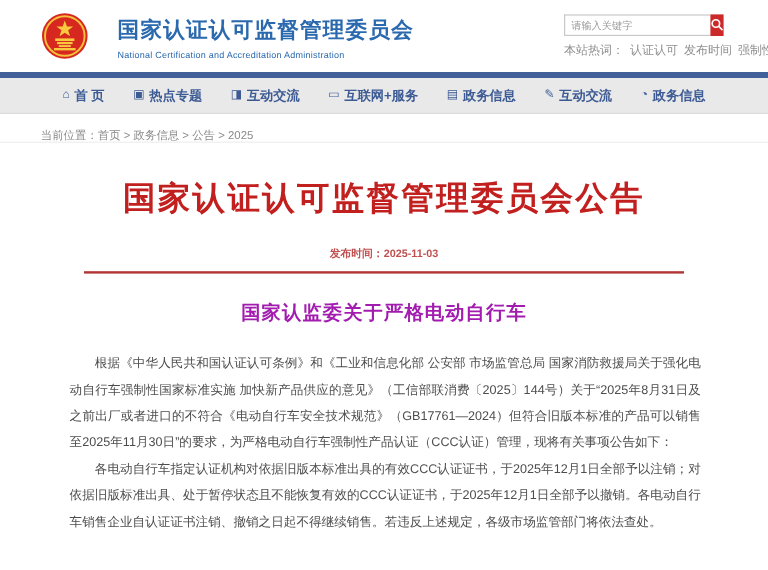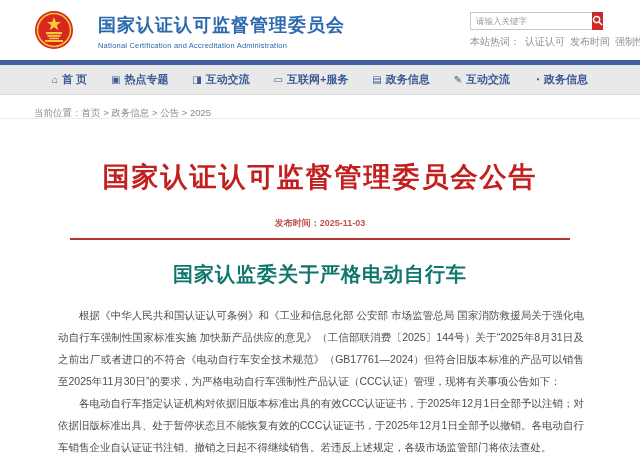--- a/index.html
+++ b/index.html
@@ -33,31 +33,31 @@
               font-weight:bold; cursor:pointer; white-space:nowrap; }
   .nav-icon { font-size:10px; font-weight:normal; line-height:1; }
 
   
   .crumb-row { height:24px; display:flex; align-items:center; padding:0 34px;
                background:#fff; border-bottom:1px solid #eeeeee; }
   .crumb { font-size:9.5px; color:#8a8a8a;margin-top:14px; }
 
   
   .article { padding:0 0 0 0; background:#fff; }
-  .banner-title { margin-top:40px; text-align:center;
+  .banner-title { margin-top:28px; text-align:center;
                   font-family:"Liberation Serif","DejaVu Serif",serif;
                   font-size:27px; font-weight:bold; color:#c21f1f; letter-spacing:2px; }
   .pub-time { margin-top:22px; text-align:center; font-size:9px; color:#c05050;font-weight:bold; }
   .red-rule { margin:8px 70px 0 70px; border-top:2px solid #b23434; }
 
   .doc-number { margin:16px 64px 0 0; text-align:right; font-size:10.5px; color:#333; }
 
   .doc-title { margin-top:20px; text-align:center;
                font-family:"Liberation Serif","DejaVu Serif",serif;
-               font-size:20px; font-weight:bold; color:#0f766e; line-height:28px; letter-spacing:1px; }
+               font-size:16px; font-weight:bold; color:#a21caf; line-height:28px; letter-spacing:1px; }
 
   .body-text { margin:16px 56px 0 58px; }
   .body-text p { font-size:10.5px; color:#4d4d4d; line-height:22px;
                  text-indent:2em; text-align:justify; }
 </style>
 </head>
 <body>
 
 <div class="page">
 

